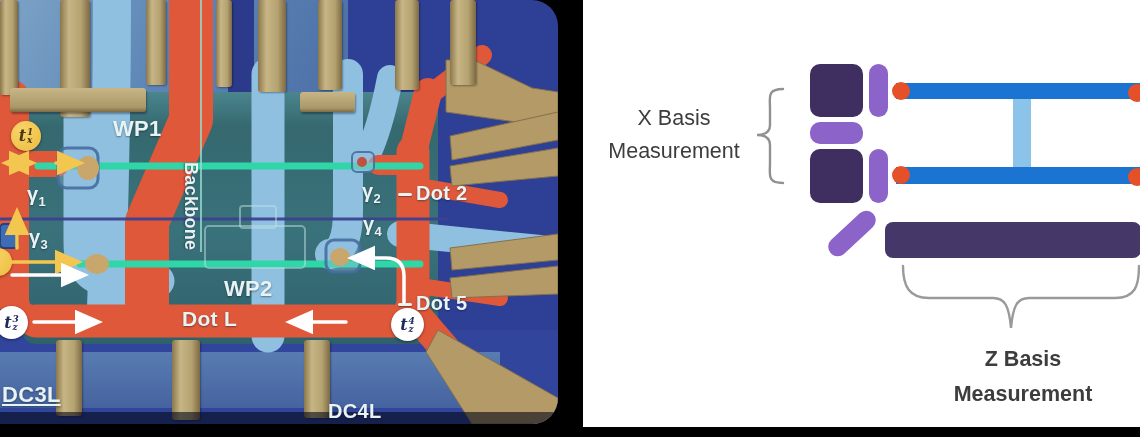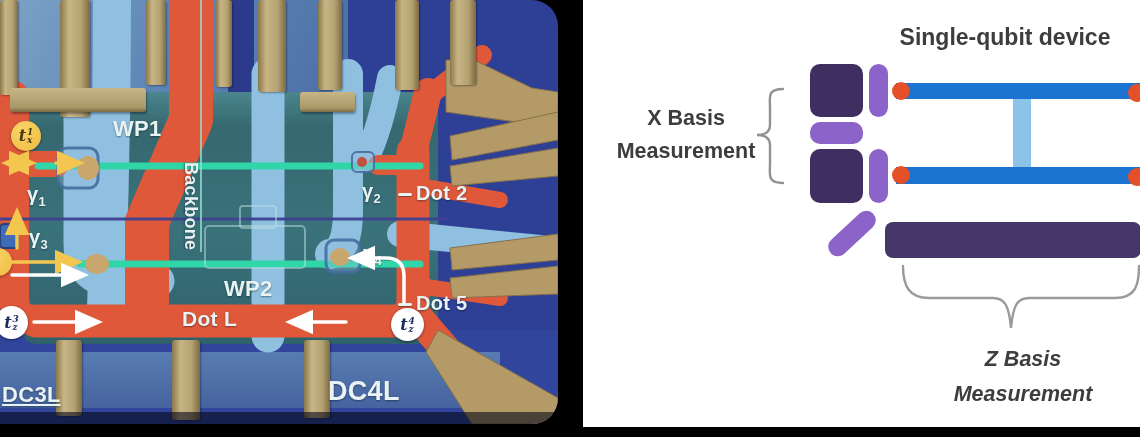--- a/index.html
+++ b/index.html
@@ -36,22 +36,22 @@
   .tbadge .tb-stack{display:inline-flex;flex-direction:column;font-size:9px;line-height:8px;
       margin-left:1px;font-weight:700;}
   .tb-yellow{background:radial-gradient(circle at 35% 30%,#f8d468,#eebb3f);color:#4a3a10;}
   .tb-white{background:#fff;color:#1c2a5e;}
   .tick{background:#eaf3f4;height:3px;border-radius:2px;box-shadow:0 1px 1px rgba(0,20,30,.4);}
 
   
   .rp{left:583px;top:0;width:557px;height:427px;background:#fff;overflow:hidden;}
   .rp-text{color:#3d3d3d;font-weight:700;text-align:center;}
   .rp-title{font-size:23px;}
-  .rp-side{font-size:21.5px;line-height:33px;font-weight:700;padding-left:12px;}
-  .rp-z{font-size:21.5px;line-height:35px;font-weight:600;font-style:italic;}
+  .rp-side{font-size:21.5px;line-height:33px;font-weight:400;}
+  .rp-z{font-size:21.5px;line-height:35px;font-weight:600;}
   .sq{background:#3f2e60;border-radius:10px;}
   .pill{background:#8b63c9;border-radius:10px;}
   .bar{background:#1b74d1;}
   .junction{background:#8cc3e8;border-radius:2px;}
   .mzm{width:18px;height:18px;border-radius:50%;background:#e55028;}
   .zbar{background:#453768;border-radius:8px;}
 </style>
 </head>
 <body>
 
@@ -128,32 +128,32 @@
     <div class="abs gate" style="left:56px;top:340px;width:26px;height:76px;"></div>
     <div class="abs gate" style="left:172px;top:340px;width:28px;height:80px;"></div>
     <div class="abs gate" style="left:304px;top:340px;width:26px;height:78px;"></div>
     <div class="abs lp-bottom-dark"></div>
 
     <div class="abs lp-label" style="left:113px;top:116px;font-size:22px;">WP1</div>
     <div class="abs lp-label" style="left:224px;top:276px;font-size:22px;">WP2</div>
     <div class="abs lp-label backbone-label" style="left:201px;top:162px;">Backbone</div>
     <div class="abs lp-label" style="left:182px;top:307px;font-size:21px;">Dot L</div>
     <div class="abs lp-label" style="left:2px;top:382px;font-size:22px;text-decoration:underline;">DC3L</div>
-    <div class="abs lp-label" style="left:328px;top:376px;font-size:27px;">DC4L</div>
+    <div class="abs lp-label" style="left:328px;top:400px;font-size:20px;">DC4L</div>
 
     <div class="abs lp-label gamma" style="left:27px;top:183px;">
       <span>γ</span><sub>1</sub>
     </div>
     <div class="abs lp-label gamma" style="left:29px;top:226px;">
       <span>γ</span><sub>3</sub>
     </div>
     <div class="abs lp-label gamma" style="left:362px;top:180px;">
       <span>γ</span><sub>2</sub>
     </div>
-    <div class="abs lp-label gamma" style="left:363px;top:242px;">
+    <div class="abs lp-label gamma" style="left:363px;top:213px;">
       <span>γ</span><sub>4</sub>
     </div>
 
     <div class="abs tick" style="left:398px;top:193px;width:14px;"></div>
     <div class="abs lp-label" style="left:416px;top:182px;font-size:20px;">Dot 2</div>
     <div class="abs tick" style="left:398px;top:303px;width:14px;"></div>
     <div class="abs lp-label" style="left:416px;top:292px;font-size:20px;">Dot 5</div>
 
     <div class="abs tbadge tb-yellow" style="left:11px;top:121px;width:30px;height:30px;">
       <span class="tb-base">t</span>
@@ -196,21 +196,20 @@
       <g stroke="#ffffff" stroke-width="3.5" fill="none" stroke-linecap="round" stroke-linejoin="round">
         <path d="M12,275 L82,275" marker-end="url(#aw)"></path>
         <path d="M34,322 L96,322" marker-end="url(#aw)"></path>
         <path d="M346,322 L292,322" marker-end="url(#aw)"></path>
         <path d="M404,302 L404,276 Q404,258 386,258 L354,258" marker-end="url(#aw)"></path>
       </g>
     </svg>
   </div>
 
   <div class="abs rp">
-    <div class="abs rp-text rp-title" style="left:287px;top:24px;width:270px;">Single-qubit device</div>
 
     <div class="abs rp-text rp-side" style="left:0px;top:102px;width:182px;">
       <div>X Basis</div>
       <div>Measurement</div>
     </div>
 
     <svg class="abs" style="left:160px;top:86px;" width="42" height="100" viewBox="0 0 42 100">
       <path d="M40,3 C24,3 27,11 27,23 L27,39 C27,47 21,49 14,49 C21,49 27,51 27,59 L27,77 C27,89 24,97 40,97" fill="none" stroke="#919191" stroke-width="2.4" stroke-linecap="round"></path>
     </svg>
 

